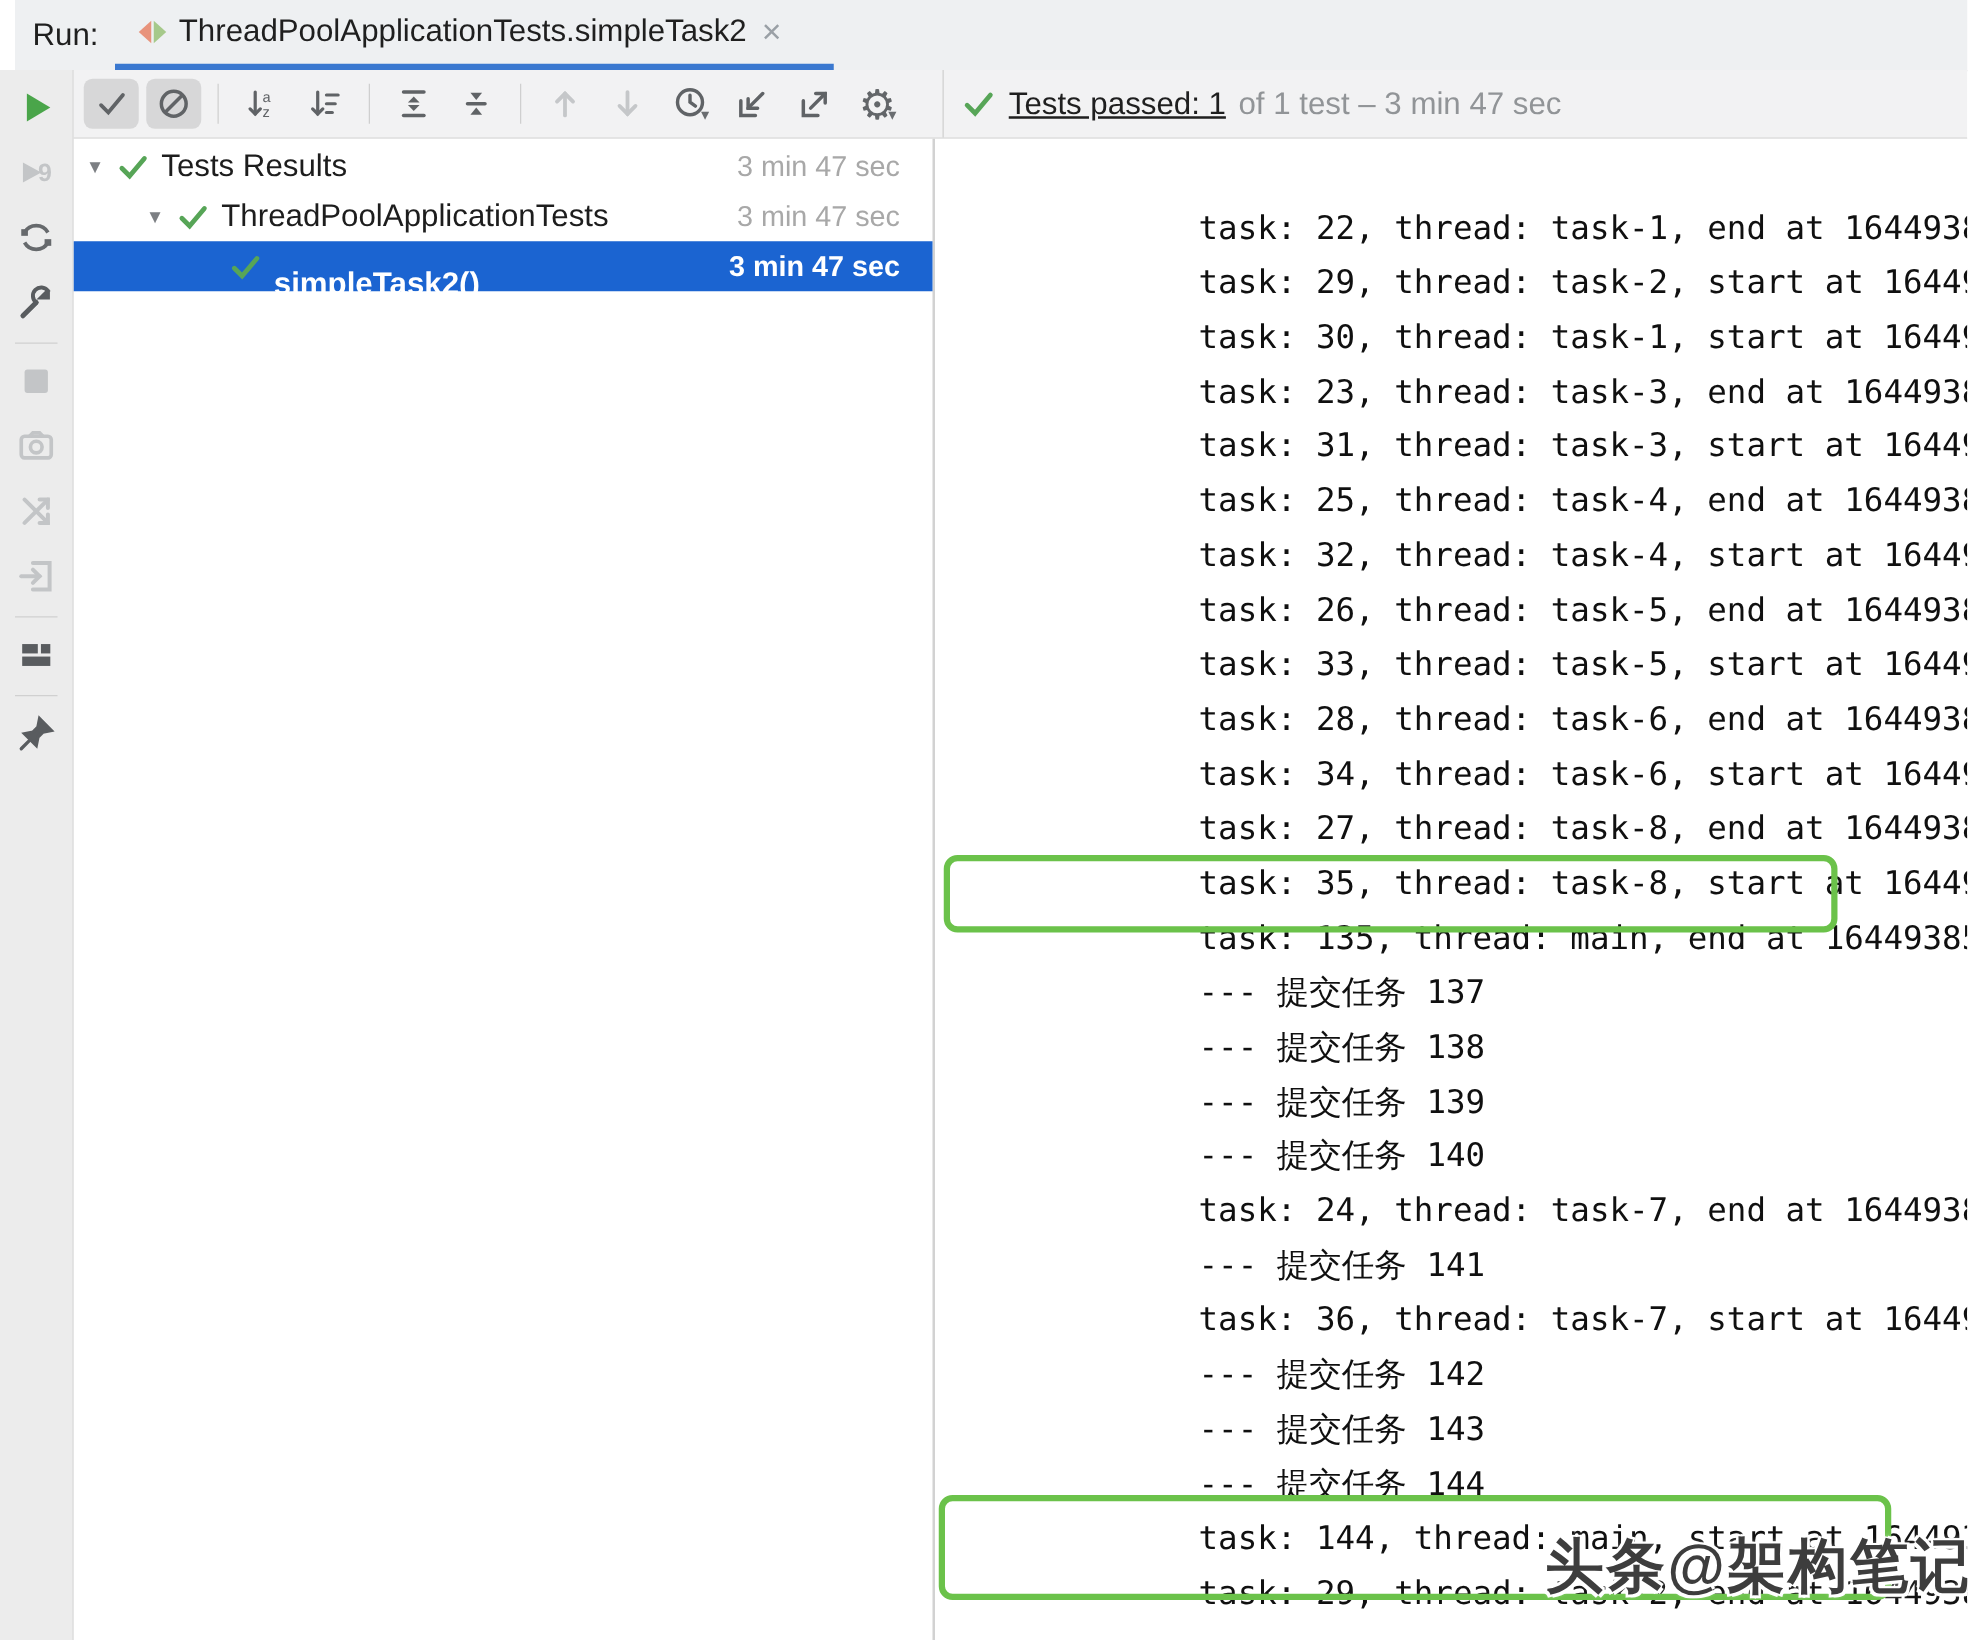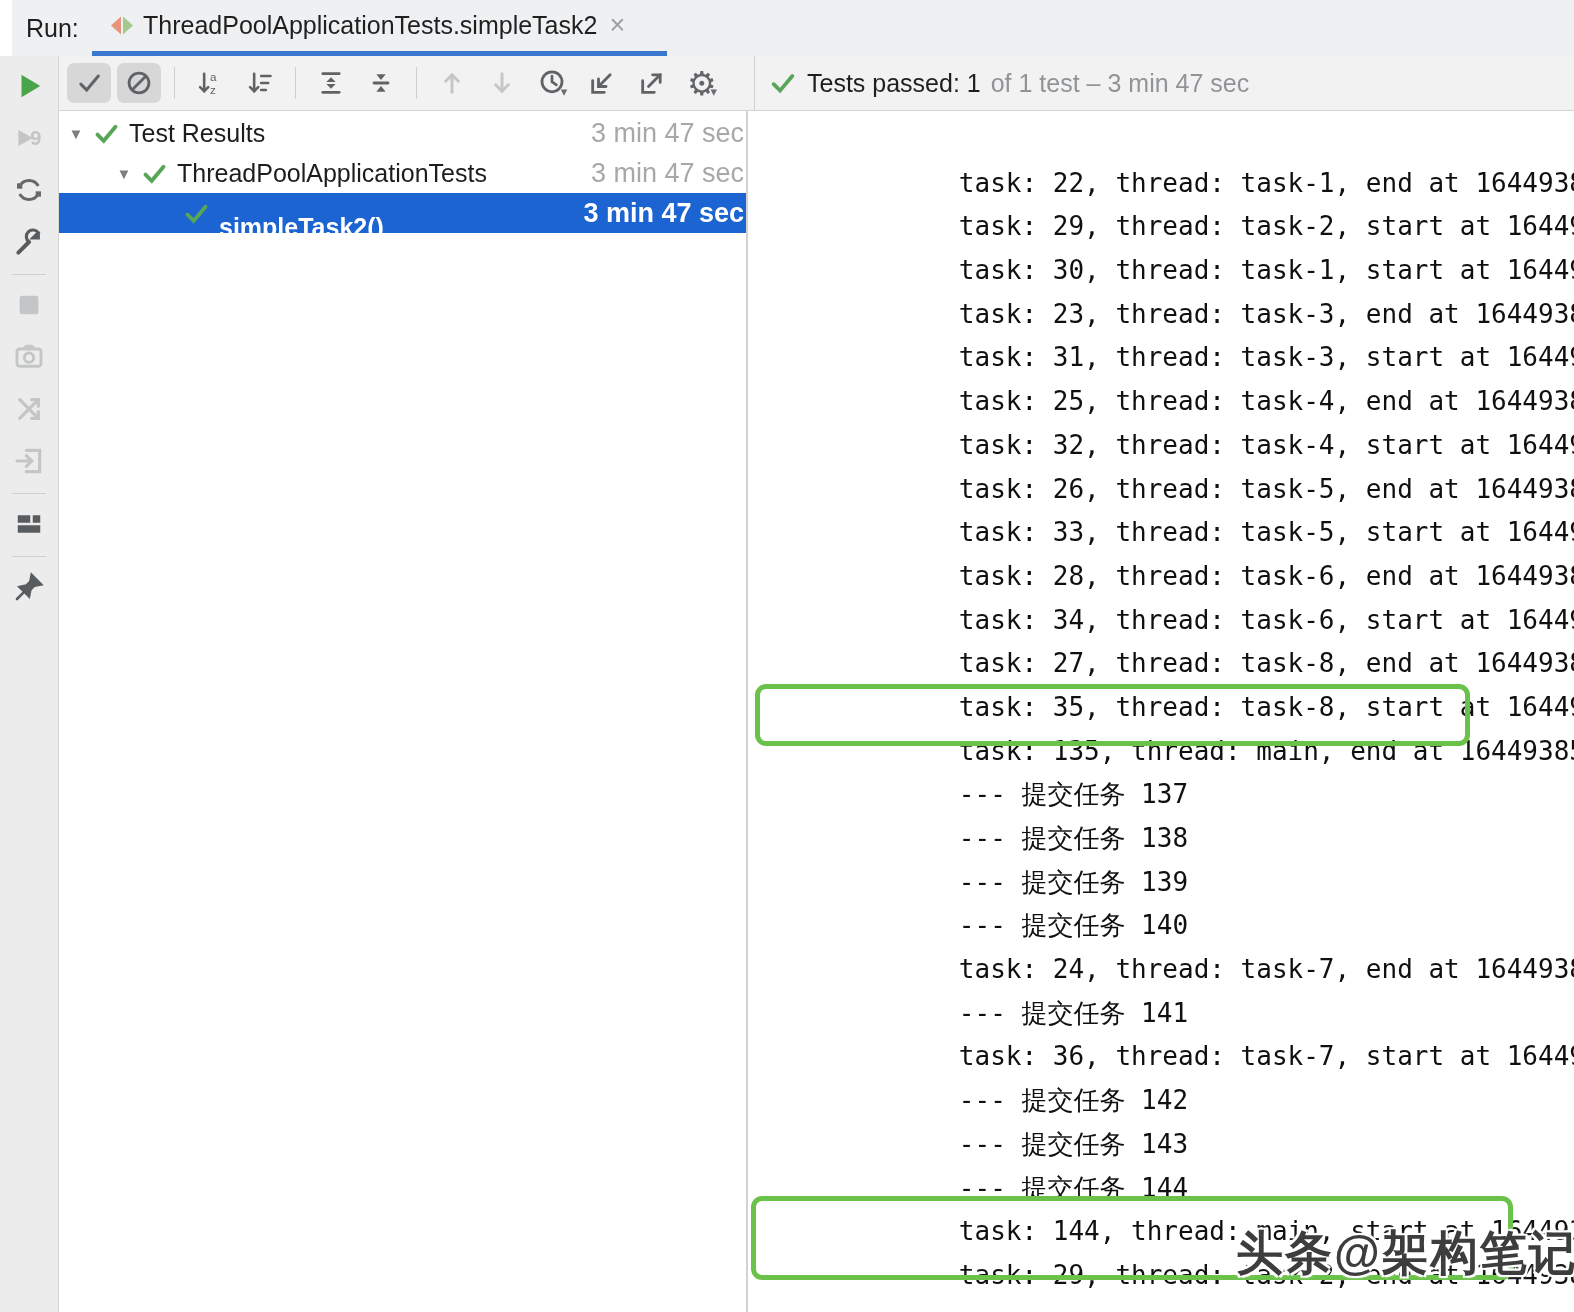--- a/index.html
+++ b/index.html
@@ -25,31 +25,31 @@
   .main{position:absolute;left:59px;top:56px;right:0;bottom:0;display:flex;flex-direction:column;}
   .toolbar-row{height:54px;background:#f2f2f3;border-bottom:1px solid #d4d4d4;display:flex;align-items:stretch;flex:none;}
   .toolbar-left{width:687px;display:flex;align-items:center;padding-left:8px;gap:6px;flex:none;
                 border-right:1px solid #d0d0d0;}
   .toolbar-right{display:flex;align-items:center;padding-left:14px;gap:10px;}
   .tb-btn{width:44px;height:40px;border-radius:7px;display:flex;align-items:center;justify-content:center;flex:none;}
   .tb-btn.on{background:#d7d7d8;}
   .tb-sep{width:1px;height:32px;background:#cfcfcf;margin:0 7px;flex:none;}
   .caret{font-size:13px;color:#6a6d70;margin-left:-6px;align-self:flex-end;margin-bottom:4px;}
   .gear-glyph{font-size:33px;color:#636669;line-height:1;}
-  .status-passed{font-size:25px;color:#1f1f1f;}
+  .status-passed{font-size:25px;color:#1f1f1f;text-decoration:underline;}
   .status-detail{font-size:25px;color:#919497;}
 
   .content{flex:1;display:flex;min-height:0;}
   .tree{width:687px;flex:none;background:#fff;border-right:2px solid #d2d2d2;padding-top:2px;}
   .tree-row{height:40px;display:flex;align-items:center;font-size:25px;color:#1d1d1d;}
   .tree-row .chev{width:34px;text-align:center;font-size:15px;color:#7c7f83;flex:none;}
   .tree-row .chev:empty{display:none;}
   .tree-row .tcheck{margin-right:9px;flex:none;display:flex;}
   .tree-row .tlabel{white-space:nowrap;}
-  .tree-row .tdur{margin-left:auto;padding-right:2px;font-size:27px;color:#a8a8a8;white-space:nowrap;}
+  .tree-row .tdur{margin-left:auto;padding-right:26px;font-size:23px;color:#a8a8a8;white-space:nowrap;}
   .tree-row.lvl1{padding-left:48px;}
   .tree-row.lvl2{padding-left:124px;}
   .tree-row.selected{background:#1b64d1;color:#fff;}
   .tree-row.selected .tlabel{font-weight:bold;color:#fff;margin-top:28px;}
   .tree-row.selected .tdur{color:#fff;font-weight:bold;}
 
   
   .console{flex:1;position:relative;background:#fff;padding-top:7px;overflow:hidden;}
   .console-line{height:43.7px;line-height:43.7px;padding-left:23px;white-space:pre;
                 font-family:"DejaVu Sans Mono",monospace;font-size:26px;color:#101010;}
@@ -301,21 +301,21 @@
 
       <div class="tree">
 
       <div class="tree-row lvl0">
           <span class="chev">▼</span>
           <span class="tcheck">
             <svg width="27" height="27" viewBox="0 0 24 24" fill="none" stroke="#57a557" stroke-width="3.4" stroke-linecap="round">
               <path d="M4 13 l5.5 5.5 L20 6"></path>
             </svg>
           </span>
-          <span class="tlabel">Test Results</span>
+          <span class="tlabel">Tests Results</span>
           <span class="tdur">3 min 47 sec</span>
         </div>
           <div class="tree-row lvl1">
           <span class="chev">▼</span>
           <span class="tcheck">
             <svg width="27" height="27" viewBox="0 0 24 24" fill="none" stroke="#57a557" stroke-width="3.4" stroke-linecap="round">
               <path d="M4 13 l5.5 5.5 L20 6"></path>
             </svg>
           </span>
           <span class="tlabel">ThreadPoolApplicationTests</span>

